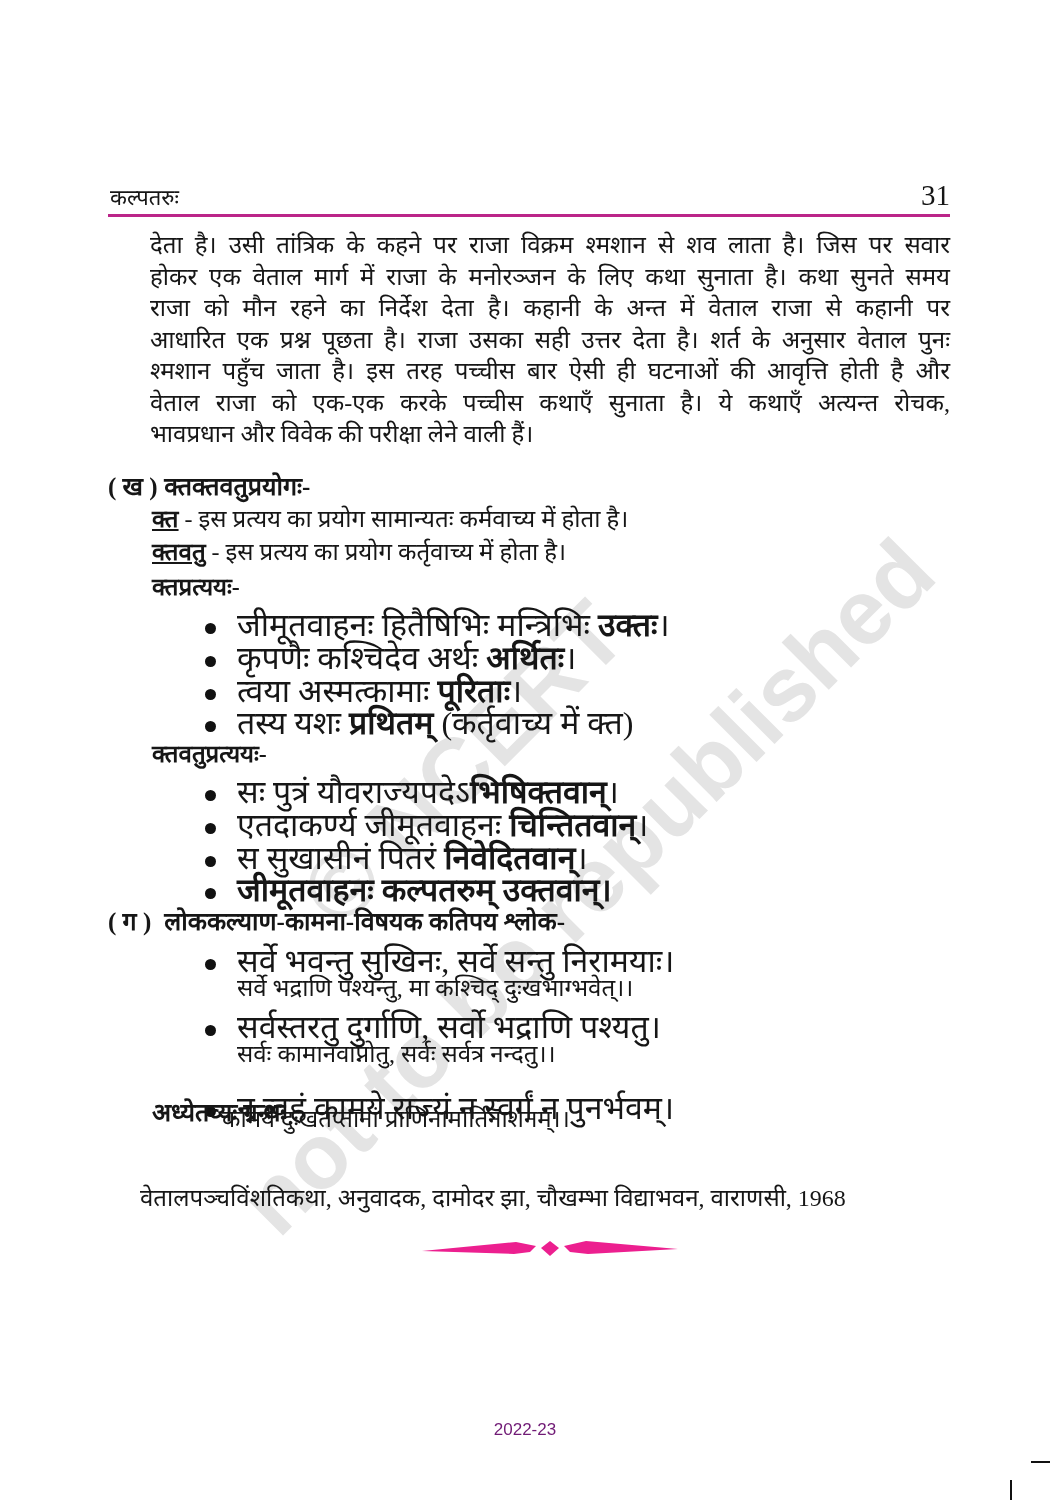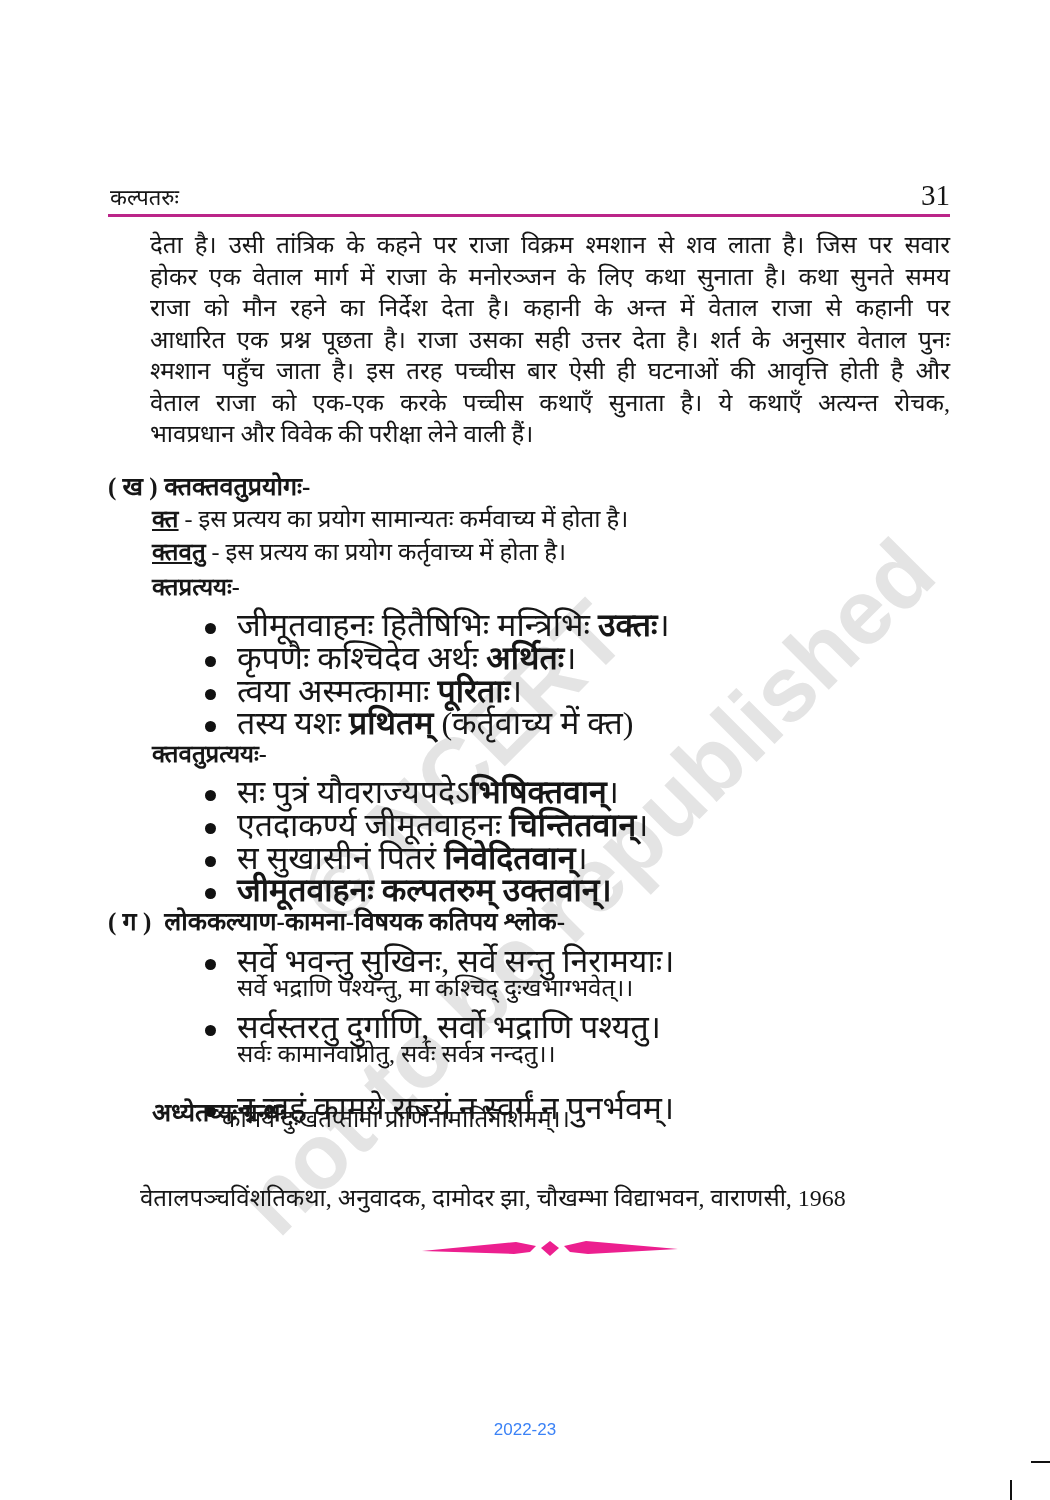--- a/index.html
+++ b/index.html
@@ -36,21 +36,21 @@
   .defline{font-size:24px;}
   .defline b{font-weight:700;text-decoration:underline;}
   .subhead{font-size:24px;font-weight:700;}
   .brow{font-size:32px;white-space:nowrap;}
   .dot{display:inline-block;width:11px;height:11px;border-radius:50%;background:#111;margin-right:21px;vertical-align:2px;}
   .contline{font-size:24px;white-space:nowrap;}
   
   .ornament{left:420px;top:1236px;width:260px;height:26px;}
   
   .footer{left:0;top:1420px;width:1050px;text-align:center;
-    font-family:"Liberation Sans","DejaVu Sans",sans-serif;font-size:17px;color:#3b82f6;}
+    font-family:"Liberation Sans","DejaVu Sans",sans-serif;font-size:17px;color:#701a75;}
   
   .cropmark-h{position:absolute;left:1031px;top:1461px;width:19px;height:2px;background:#111;z-index:3;}
   .cropmark-v{position:absolute;left:1010px;top:1480px;width:2px;height:20px;background:#111;z-index:3;}
 </style>
 </head>
 <body>
 
 <div class="page">
 
   <div class="watermark">

